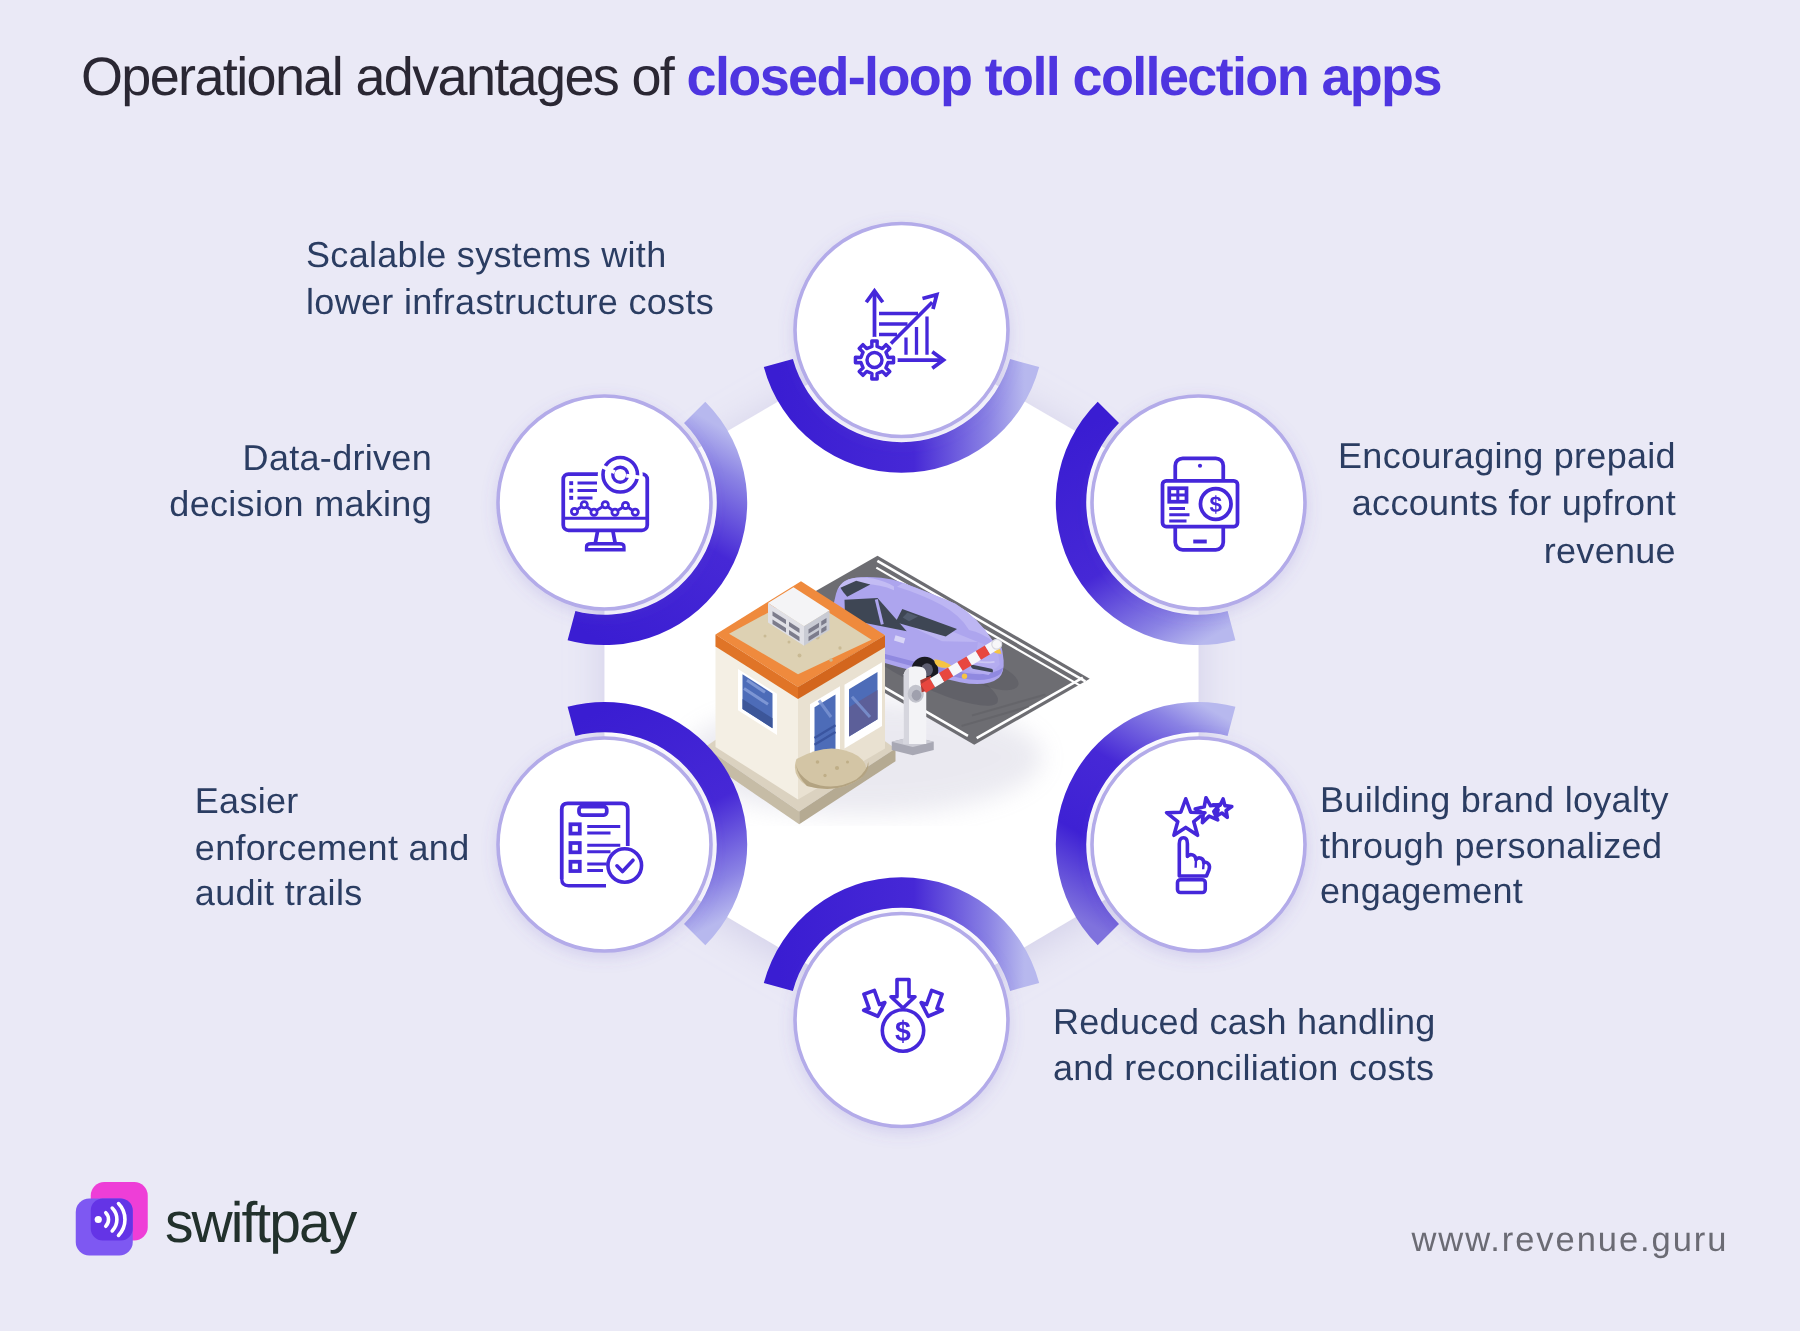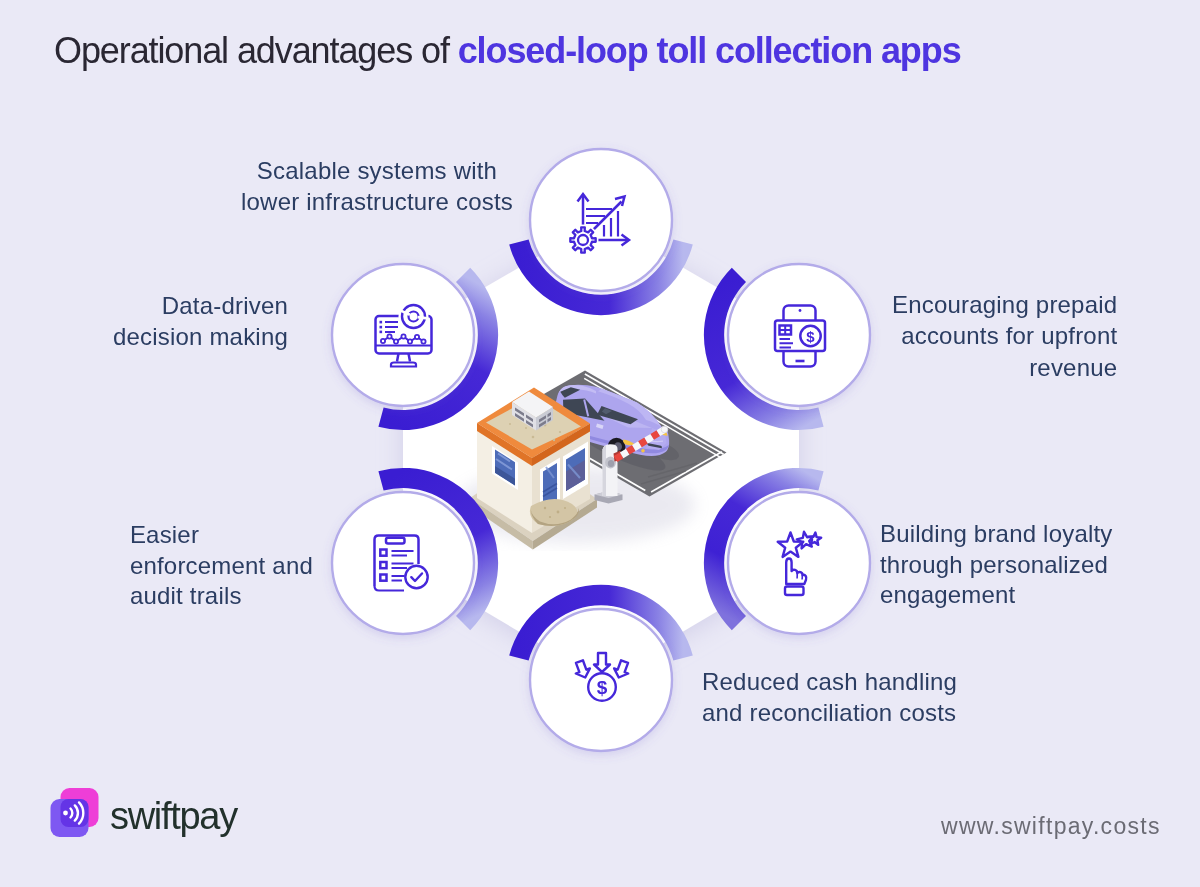--- a/index.html
+++ b/index.html
@@ -261,26 +261,26 @@
       <rect x="380.3" y="562" width="6.2" height="6.2"></rect>
       <rect x="380.3" y="574.5" width="6.2" height="6.2"></rect>
       <path d="M391.5,551 L413.5,551 M391.5,555.4 L407,555.4" stroke-width="2"></path>
       <path d="M391.5,563.5 L413.5,563.5 M391.5,567.9 L407,567.9" stroke-width="2"></path>
       <path d="M391.5,576 L404.5,576 M391.5,580.4 L402,580.4" stroke-width="2"></path>
     </g>
     <circle cx="416.5" cy="577" r="11.2" fill="#fff" stroke="#4527da" stroke-width="2.4"></circle>
     <path d="M411.3,577.2 L415,581 L422,573.5" fill="none" stroke="#4527da" stroke-width="2.4" stroke-linecap="round" stroke-linejoin="round"></path>
 </svg>
 <div id="title">Operational advantages of <b>closed-loop toll collection apps</b></div>
-<div class="lb" style="right:687px;top:156px;text-align:center">Scalable systems with<br>lower infrastructure costs</div>
+<div class="lb" style="right:724px;top:156px;text-align:left">Scalable systems with<br>lower infrastructure costs</div>
 <div class="lb" style="left:892px;top:289px;text-align:right;line-height:31.3px">Encouraging prepaid<br>accounts for upfront<br>revenue</div>
 <div class="lb" style="left:880px;top:519px;text-align:left">Building brand loyalty<br>through personalized<br>engagement</div>
 <div class="lb" style="left:702px;top:666px;text-align:left;line-height:31px">Reduced cash handling<br>and reconciliation costs</div>
 <div class="lb" style="right:887px;top:520px;text-align:left">Easier<br>enforcement and<br>audit trails</div>
 <div class="lb" style="right:912px;top:291px;text-align:right">Data-driven<br>decision making</div>
 <svg width="70" height="70" viewBox="0 0 70 70" style="position:absolute;left:45px;top:783px">
 <rect x="15.5" y="5" width="38" height="39" rx="9" fill="#ee3ed7"></rect>
 <rect x="5.5" y="16" width="38" height="38" rx="9" fill="#7e58f2"></rect>
 <rect x="15.5" y="16" width="28" height="28" rx="8" fill="#6434e6"></rect>
 <circle cx="20.5" cy="30" r="2.4" fill="#fff"></circle>
 <path d="M25.5,25.5 A6.4,6.4 0 0 1 25.5,34.5 M29.8,22.4 A10.8,10.8 0 0 1 29.8,37.6 M34,19.4 A15.2,15.2 0 0 1 34,40.6" stroke="#fff" stroke-width="2.4" fill="none" stroke-linecap="round"></path>
 </svg>
 <div id="logo">swiftpay</div>
-<div id="url">www.swiftpay.costs</div>
+<div id="url">www.revenue.guru</div>
 </body></html>

